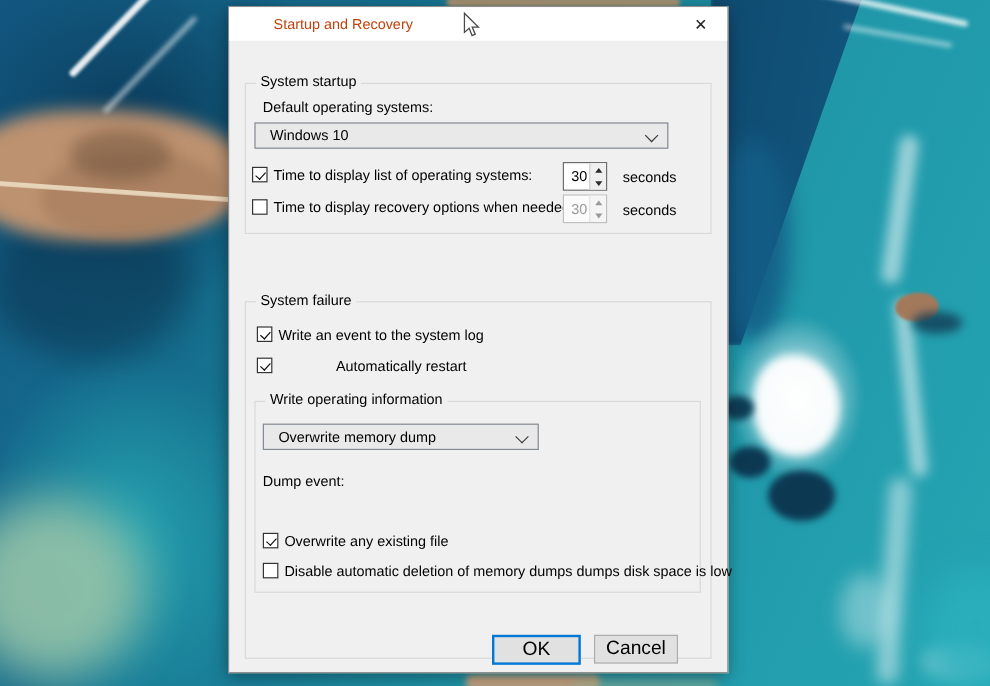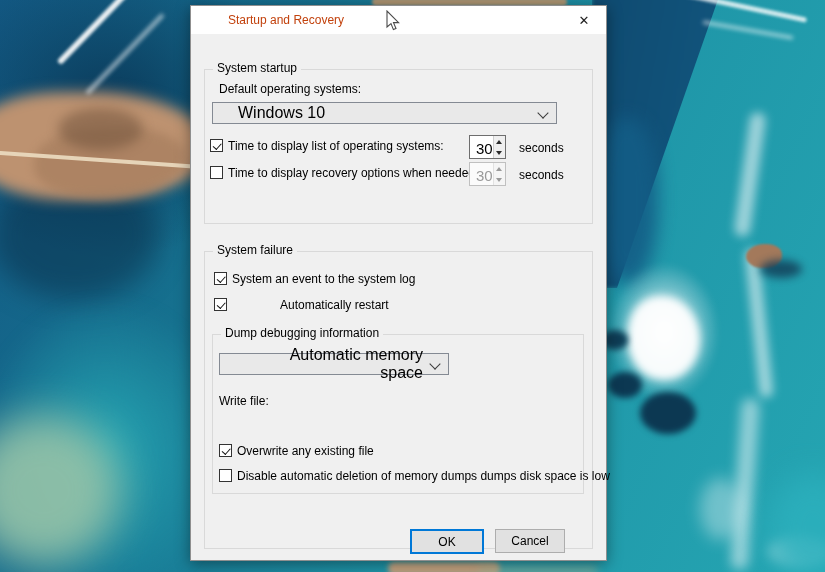--- a/index.html
+++ b/index.html
@@ -85,50 +85,50 @@
     border:none;display:flex;align-items:center;justify-content:center;cursor:default;}
   .close-glyph{font-size:13px;color:#222;line-height:1;}
 
   .group{position:absolute;border:1px solid #d9d9d9;box-sizing:border-box;}
   .legend{position:absolute;top:-9px;left:8px;background:#f0f0f0;padding:0 4px;
     font-size:12px;white-space:nowrap;}
 
   .lbl{position:absolute;font-size:12px;white-space:nowrap;line-height:14px;}
 
   .combo{position:absolute;box-sizing:border-box;background:#e9e9e9;border:1px solid #848a93;
-    display:flex;align-items:center;padding:0 25px;font-size:16px;text-align:right;}
+    display:flex;align-items:center;padding:0 12px;font-size:12px;text-align:right;}
   .chev{position:absolute;right:9px;top:6px;width:7px;height:7px;
     border-right:1.4px solid #3c3c3c;border-bottom:1.4px solid #3c3c3c;
     transform:rotate(45deg);}
 
   .cbx{position:absolute;width:13px;height:13px;background:#fff;border:1px solid #333;
     box-sizing:border-box;}
   .cbx.checked::after{content:"";position:absolute;left:1.5px;top:2.5px;width:7px;height:3.5px;
     border-left:1.7px solid #111;border-bottom:1.7px solid #111;transform:rotate(-48deg);}
 
   .spin{position:absolute;display:flex;box-sizing:border-box;border:1px solid #6e6e6e;
     background:#fff;width:37px;height:24px;}
-  .spin .val{flex:1;font-size:15px;padding:4px 0 0 6px;}
+  .spin .val{flex:1;font-size:12px;padding:4px 0 0 6px;}
   .spin .btns{width:13px;border-left:1px solid #cfcfcf;display:flex;flex-direction:column;
     background:#efefef;}
   .spin .sbtn{flex:1;display:flex;align-items:center;justify-content:center;}
   .tri-up{width:0;height:0;border-left:3px solid transparent;border-right:3px solid transparent;
     border-bottom:4px solid #2b2b2b;}
   .tri-down{width:0;height:0;border-left:3px solid transparent;border-right:3px solid transparent;
     border-top:4px solid #2b2b2b;}
   .spin.disabled{border-color:#c0c0c0;background:#fbfbfb;}
   .spin.disabled .val{color:#9a9a9a;}
   .spin.disabled .btns{background:#f5f5f5;border-left-color:#e2e2e2;}
   .spin.disabled .tri-up{border-bottom-color:#9a9a9a;}
   .spin.disabled .tri-down{border-top-color:#9a9a9a;}
 
   .txt{position:absolute;box-sizing:border-box;border:1px solid #5f6368;background:#fff;
     font-family:"Liberation Sans",sans-serif;font-size:12px;padding:0 6px;outline:none;}
 
-  .wbtn{position:absolute;box-sizing:border-box;background:#e1e1e1;font-size:12px;
+  .wbtn{position:absolute;box-sizing:border-box;background:#e1e1e1;font-size:16px;
     font-family:"Liberation Sans",sans-serif;display:flex;align-items:center;
     justify-content:center;cursor:default;}
   .wbtn.default{border:2px solid #0078d7;}
   .wbtn.normal{border:1px solid #adadad;}
 
   .cursor{position:absolute;left:386px;top:10px;width:14px;height:22px;}
 </style>
 </head>
 <body>
 
@@ -168,21 +168,21 @@
   </div>
 
   <div class="dialog">
     <div class="titlebar">
       <span class="title">Startup and Recovery</span>
       <button class="close-btn">
         <span class="close-glyph">✕</span>
       </button>
     </div>
 
-    <div class="group" style="left:13px;top:63px;width:389px;height:155px;">
+    <div class="group" style="left:13px;top:63px;width:389px;height:126px;">
       <span class="legend">System startup</span>
     </div>
     <span class="lbl" style="left:28px;top:76px;">Default operating systems:</span>
     <div class="combo" style="left:21px;top:96px;width:345px;height:22px;">
       <span>Windows 10</span>
       <span class="chev"></span>
     </div>
 
     <span class="cbx checked" style="left:19px;top:133px;"></span>
     <span class="lbl" style="left:37px;top:133px;">Time to display list of operating systems:</span>
@@ -211,32 +211,32 @@
             <i class="tri-down"></i>
           </span>
       </span>
     </div>
     <span class="lbl" style="left:328px;top:162px;">seconds</span>
 
     <div class="group" style="left:13px;top:245px;width:389px;height:298px;">
       <span class="legend">System failure</span>
     </div>
     <span class="cbx checked" style="left:23px;top:266px;"></span>
-    <span class="lbl" style="left:41px;top:266px;">System an event to the system log</span>
+    <span class="lbl" style="left:41px;top:266px;">Write an event to the system log</span>
     <span class="cbx checked" style="left:23px;top:292px;"></span>
     <span class="lbl" style="left:41px;top:292px;margin-left:48px;">Automatically restart</span>
 
     <div class="group" style="left:21px;top:328px;width:372px;height:160px;">
-      <span class="legend">Dump debugging information</span>
+      <span class="legend">Write operating information</span>
     </div>
     <div class="combo" style="left:28px;top:347px;width:230px;height:22px;">
-      <span>Automatic memory space</span>
+      <span>Overwrite memory dump</span>
       <span class="chev"></span>
     </div>
-    <span class="lbl" style="left:28px;top:388px;">Write file:</span>
+    <span class="lbl" style="left:28px;top:388px;">Dump event:</span>
     <span class="cbx checked" style="left:28px;top:438px;"></span>
     <span class="lbl" style="left:46px;top:438px;text-align:center;">Overwrite any existing file</span>
     <span class="cbx" style="left:28px;top:463px;"></span>
     <span class="lbl" style="left:46px;top:463px;">Disable automatic deletion of memory dumps dumps disk space is low</span>
 
     <button class="wbtn default" style="left:219px;top:523px;width:74px;height:25px;">OK</button>
     <button class="wbtn normal" style="left:304px;top:523px;width:70px;height:24px;">Cancel</button>
   </div>
 
   <svg class="cursor" viewBox="0 0 14 22">

